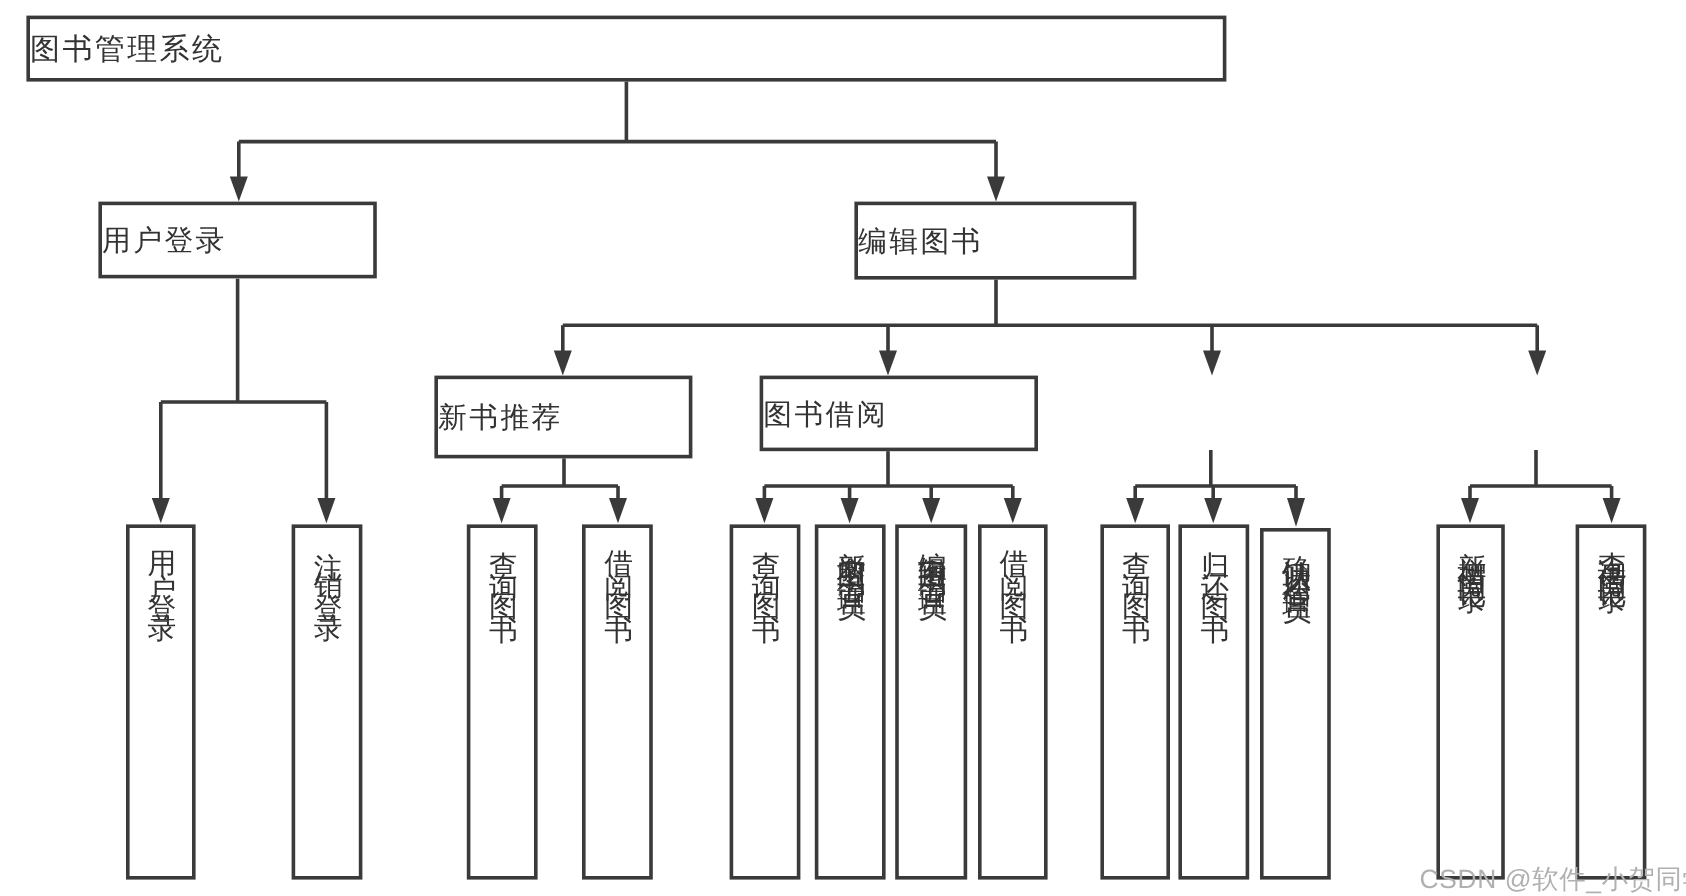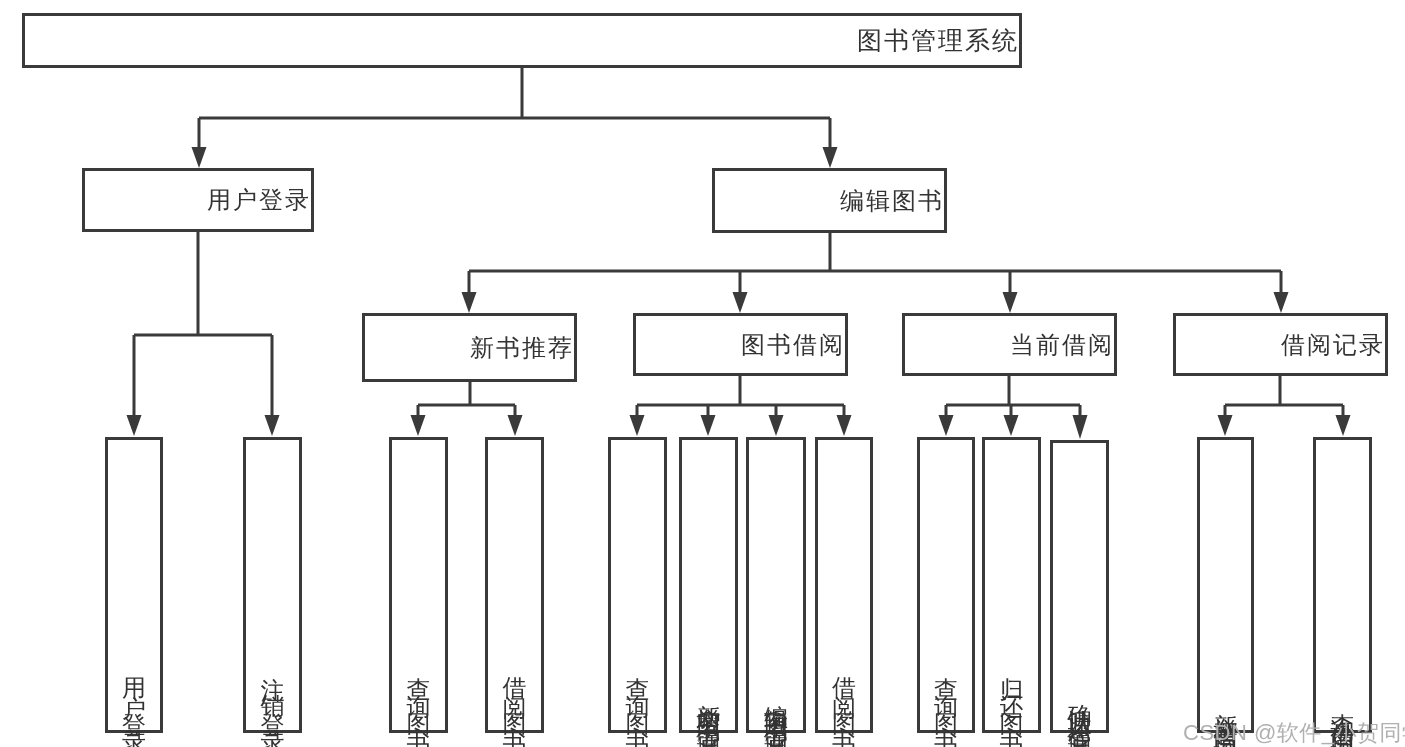--- a/index.html
+++ b/index.html
@@ -11,21 +11,21 @@
     overflow:hidden;
   }
   .wires{position:absolute;left:0;top:0;z-index:0;}
   .box{
     position:absolute;
     box-sizing:border-box;
     background:#ffffff;
     border:3px solid #3a3a3a;
     display:flex;
     align-items:center;
-    justify-content:flex-end;
+    justify-content:flex-start;
     z-index:1;
     color:#333333;
   }
   .h-label{
     font-size:24px;
     letter-spacing:2px;
     white-space:nowrap;
     color:#333333;
   }
   .root-label{font-size:25px;}
@@ -96,28 +96,22 @@
   <div class="box" style="left:82px;top:168px;width:232px;height:64px">
     <span class="h-label">用户登录</span>
   </div>
   <div class="box" style="left:712px;top:168px;width:235px;height:65px">
     <span class="h-label">编辑图书</span>
   </div>
 
   <div class="box" style="left:362px;top:313px;width:215px;height:69px">
     <span class="h-label">新书推荐</span>
   </div>
-  <div class="box" style="left:633px;top:313px;width:215px;height:63px">
+  <div class="box" style="left:633px;top:313px;width:232px;height:63px">
     <span class="h-label">图书借阅</span>
-  </div>
-  <div class="box" style="left:902px;top:313px;width:215px;height:63px">
-    <span class="h-label">当前借阅</span>
-  </div>
-  <div class="box" style="left:1173px;top:313px;width:215px;height:63px">
-    <span class="h-label">借阅记录</span>
   </div>
 
   <div class="box leaf leaf-s" style="left:105px;top:437px;width:58px;height:296px">
     <span class="v-label">用户登录</span>
   </div>
   <div class="box leaf leaf-s" style="left:243px;top:437px;width:59px;height:296px">
     <span class="v-label">注销登录</span>
   </div>
 
   <div class="box leaf leaf-s" style="left:389px;top:437px;width:59px;height:296px">

